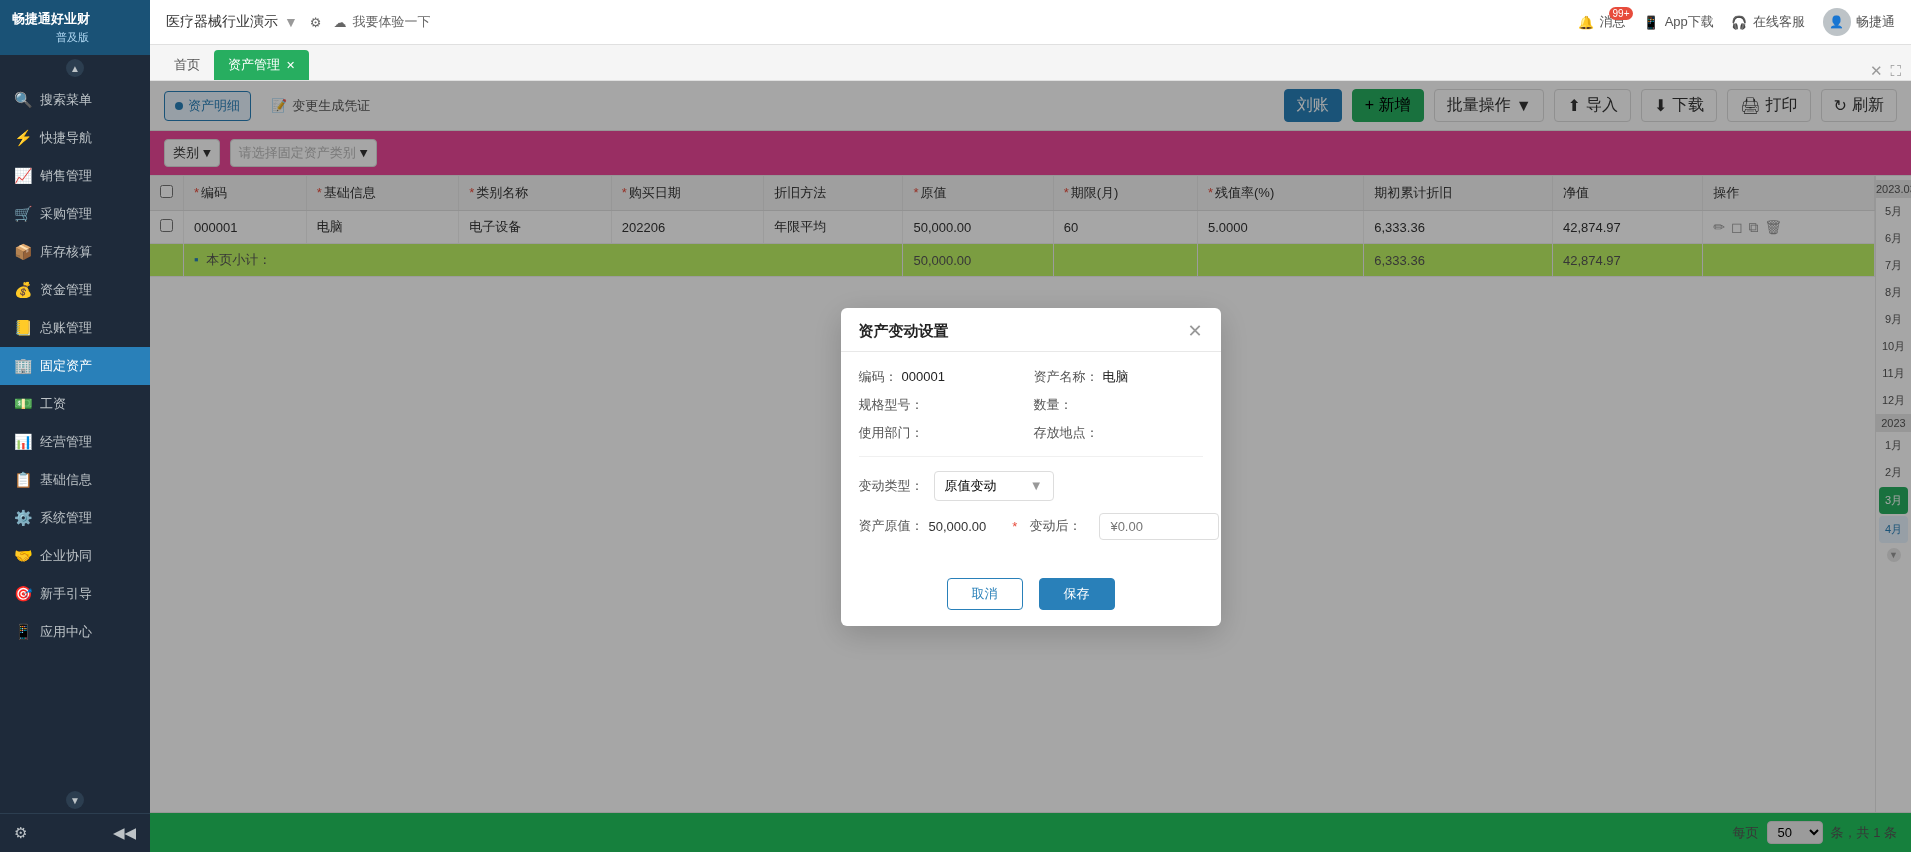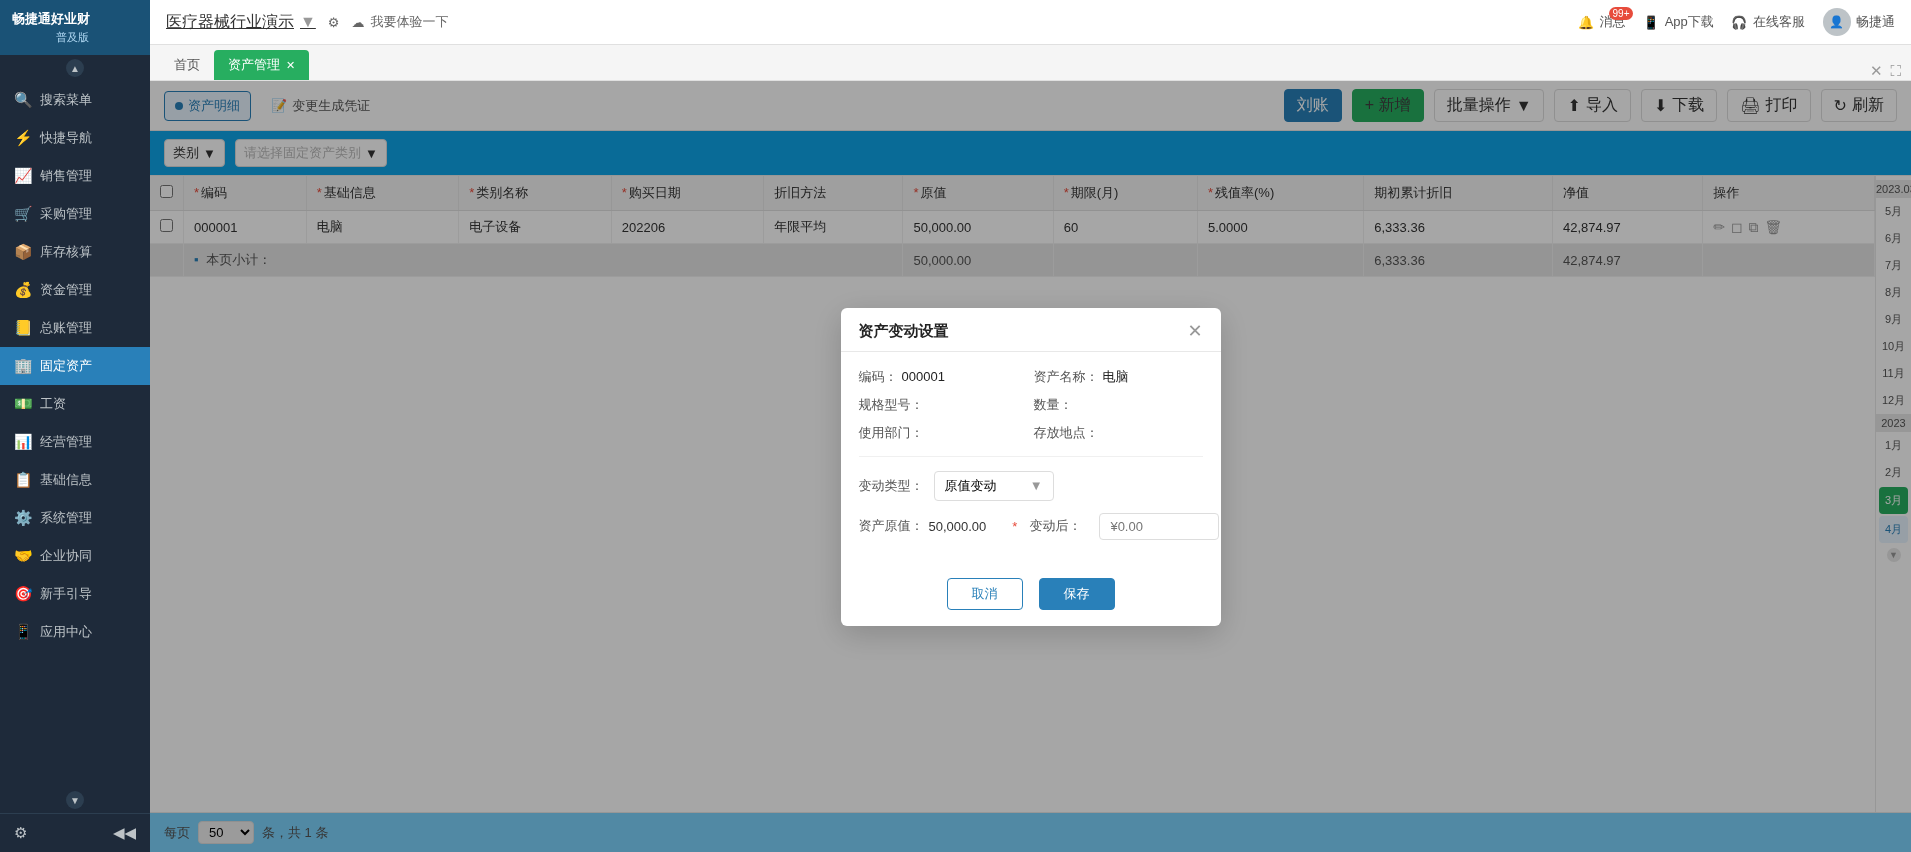--- a/index.html
+++ b/index.html
@@ -63,26 +63,25 @@
       background: #fff;
       border-bottom: 1px solid #e0e0e0;
       padding: 0 16px;
       height: 45px;
       display: flex;
       align-items: center;
       gap: 12px;
       flex-shrink: 0;
     }
     .topbar-company {
-      font-size: 16px;
+      font-size: 14px;
       color: #333;
       display: flex;
       align-items: center;
       gap: 6px;
-      text-decoration: underline;
     }
     .topbar-cloud {
       display: flex;
       align-items: center;
       gap: 6px;
       color: #666;
       font-size: 13px;
       cursor: pointer;
     }
     .topbar-right {
@@ -215,38 +214,39 @@
       padding: 5px 12px;
       border-radius: 4px;
       font-size: 16px;
       cursor: pointer;
       border: 1px solid #ddd;
       background: #fff;
       color: #333;
     }
     .action-btn.primary {
       background: #27ae60;
-      color: #404040;
+      color: #000000;
       border-color: #27ae60;
     }
     .action-btn.blue {
       background: #2980b9;
       color: #fff;
       border-color: #2980b9;
     }
 
     
     .filter-row {
-      background: #0ea5e9;
+      background: #ec4899;
       padding: 8px 14px;
       display: flex;
       align-items: center;
       gap: 10px;
       border-bottom: 1px solid #e8e8e8;
       flex-shrink: 0;
+      font-family: Liberation Mono, monospace;
     }
     .filter-select {
       border: 1px solid #ddd;
       border-radius: 4px;
       padding: 4px 8px;
       font-size: 13px;
       color: #333;
       background: #fff;
       display: flex;
       align-items: center;
@@ -277,21 +277,21 @@
       white-space: nowrap;
     }
     th .req { color: #e74c3c; margin-right: 2px; }
     td {
       border-bottom: 1px solid #f0f0f0;
       border-right: 1px solid #f0f0f0;
       padding: 7px 10px;
       color: #333;
       white-space: nowrap;
     }
-    .subtotal td { background: #e5e5e5; color: #555; }
+    .subtotal td { background: #bef264; color: #555; }
 
     
     .right-strip {
       width: 36px;
       background: #fff;
       border-left: 1px solid #e8e8e8;
       display: flex;
       flex-direction: column;
       align-items: center;
       overflow-y: auto;
@@ -326,29 +326,30 @@
     .right-strip .month.current-year {
       background: #e8f4ff;
       color: #2980b9;
       border-radius: 4px;
       margin: 1px 3px;
       width: calc(100% - 6px);
     }
 
     
     .pagination {
-      background: #7dd3fc;
+      background: #22c55e;
       border-top: 1px solid #e8e8e8;
       padding: 8px 14px;
       display: flex;
       align-items: center;
       gap: 8px;
       font-size: 13px;
       color: #555;
       flex-shrink: 0;
+      justify-content: flex-end;
     }
     .pagination select {
       border: 1px solid #ddd;
       border-radius: 4px;
       padding: 2px 6px;
       font-size: 13px;
     }
 
     
     .modal-overlay {

